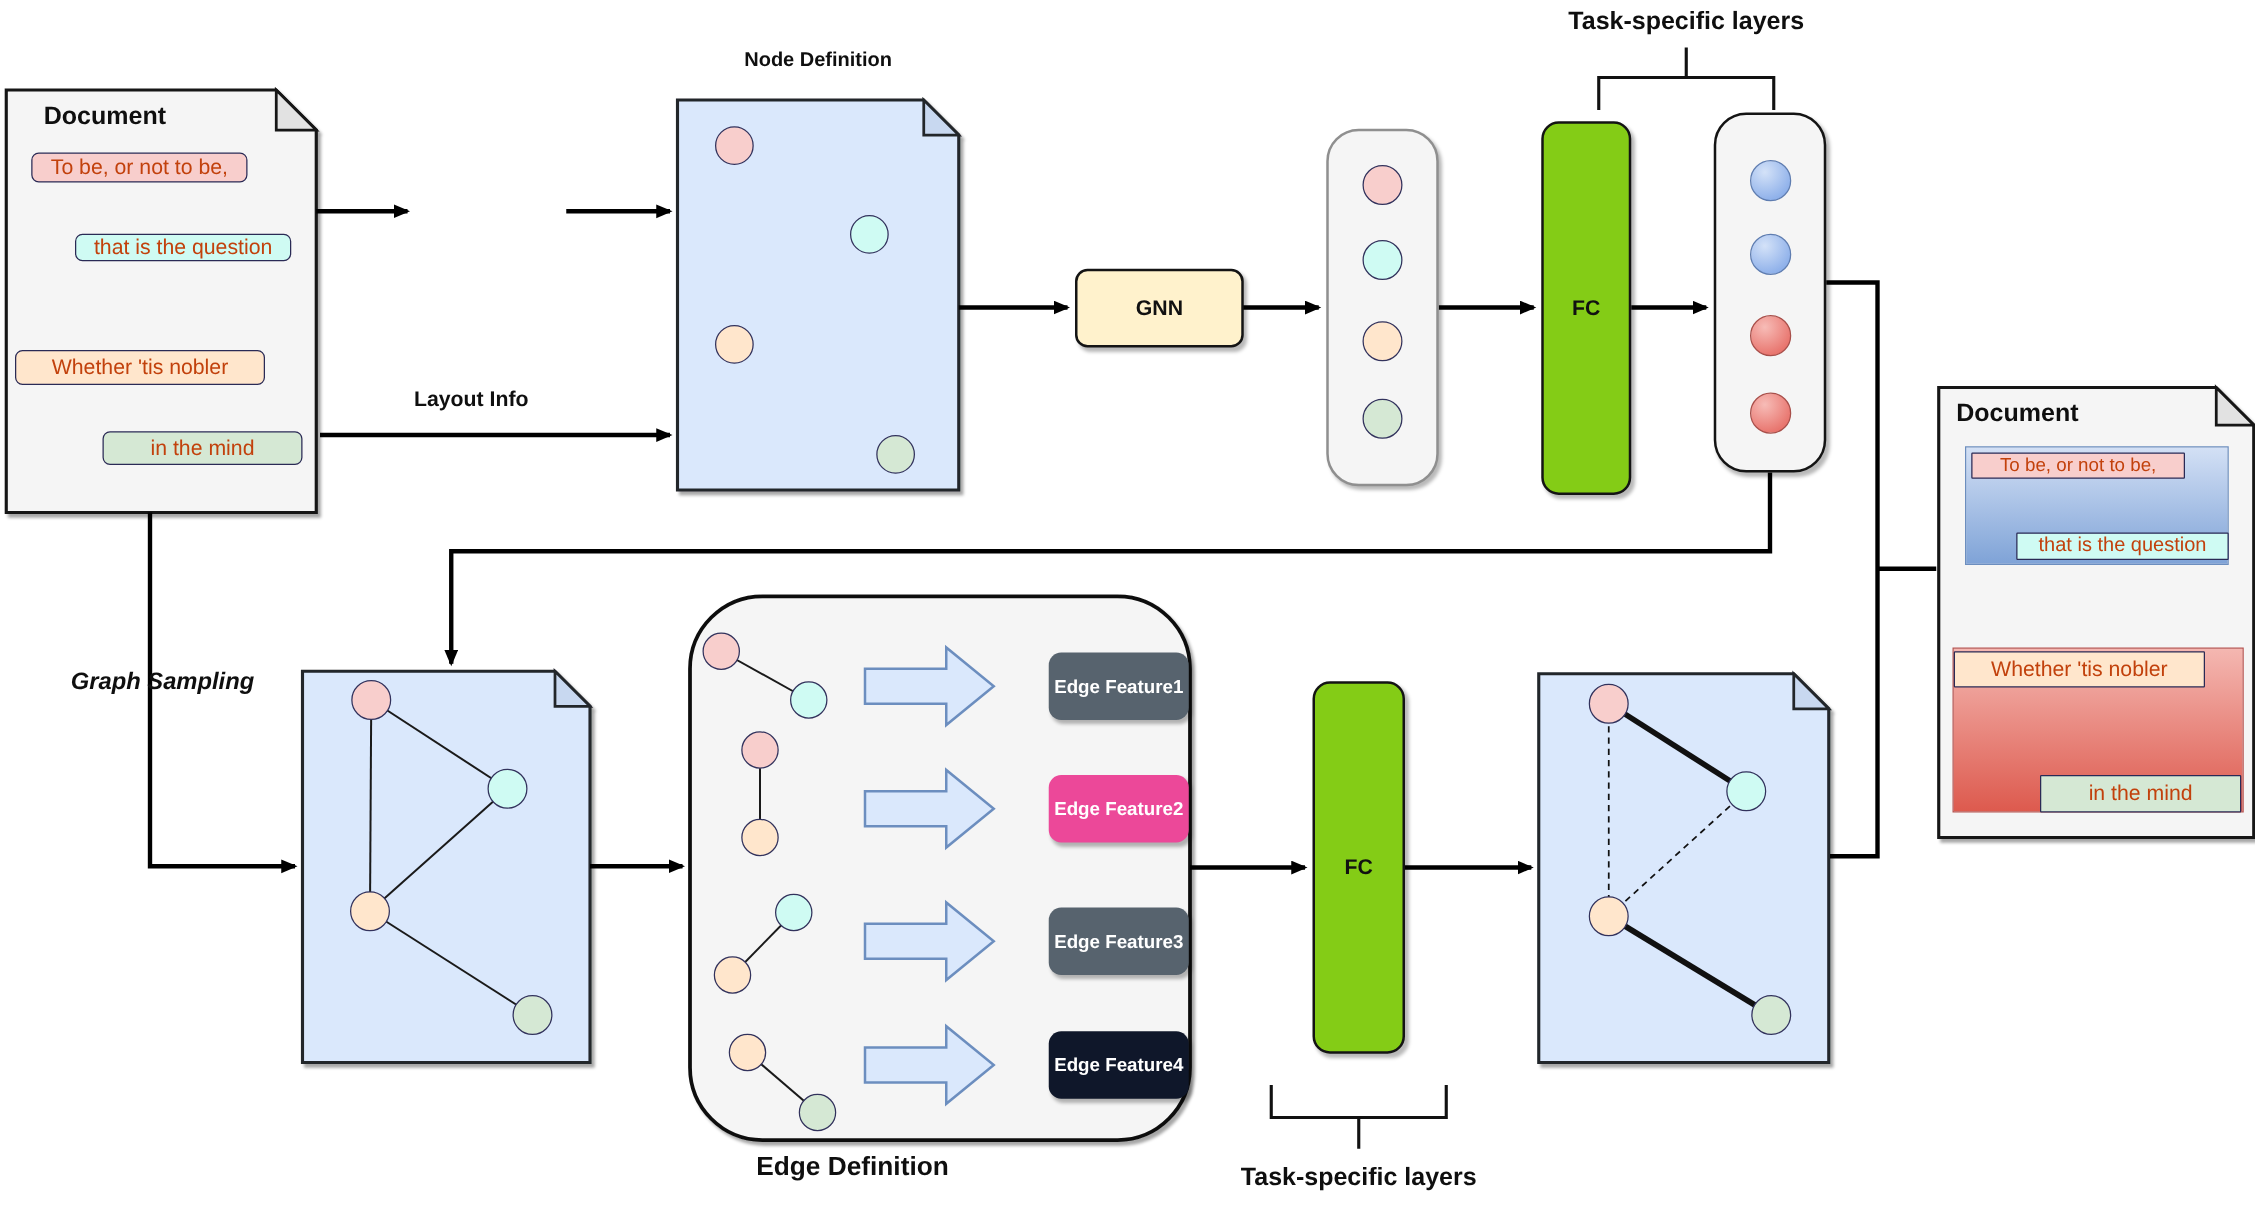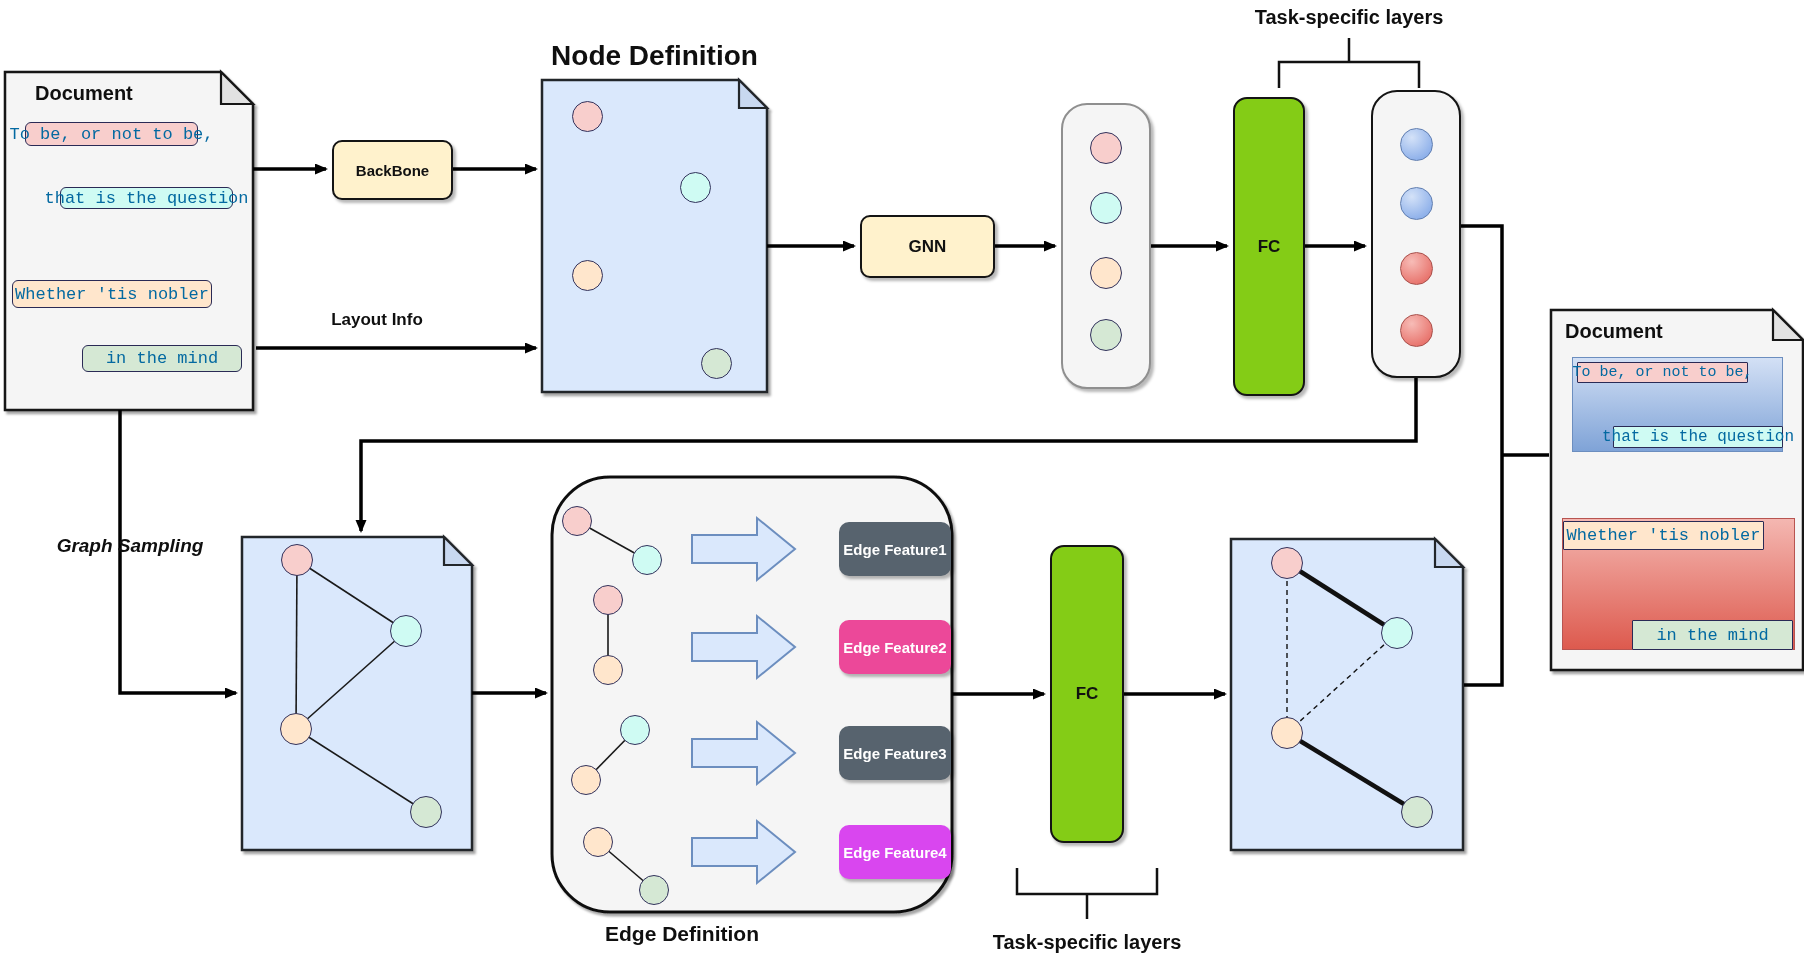--- a/index.html
+++ b/index.html
@@ -6,21 +6,21 @@
   #canvas {
     position:relative; width:1804px; height:967px; background:#ffffff;
     font-family:"Liberation Sans", sans-serif; overflow:hidden;
   }
   #wires { position:absolute; left:0; top:0; width:1804px; height:967px; }
 
   .label { position:absolute; font-weight:bold; color:#0f0f0f; text-align:center; }
 
   .pill {
     position:absolute; display:flex; align-items:center; justify-content:center;
-    font-family:Liberation Mono, monospace; color:#0369a1;
+    font-family:Liberation Sans, sans-serif; color:#c2410c;
     border:1.6px solid #2a2a55; border-radius:6px; box-sizing:border-box;
     white-space:nowrap;
   }
   .rect-pill { border-radius:1px; }
 
   .circle {
     position:absolute; border-radius:50%;
     border:1.6px solid #32325c; box-sizing:border-box;
   }
   .out-blue {
@@ -148,23 +148,22 @@
       <line x1="1087" y1="894" x2="1087" y2="919"></line>
     </g>
   </svg>
 
   <div class="label" style="left:35px; top:82px; width:140px; text-align:left; font-size:20px;">Document</div>
   <div class="pill" style="left: 25px; top: 122px; width: 173px; height: 24px; font-size: 17px; background: rgb(248, 206, 204);">To be, or not to be,</div>
   <div class="pill" style="left: 60px; top: 187px; width: 173px; height: 22px; font-size: 17px; background: rgb(207, 251, 243);">that is the question</div>
   <div class="pill" style="left: 12px; top: 280px; width: 200px; height: 28px; font-size: 17px; background: rgb(255, 230, 204);">Whether 'tis nobler</div>
   <div class="pill" style="left: 82px; top: 345px; width: 160px; height: 27px; font-size: 17px; background: rgb(213, 232, 212);">in the mind</div>
 
-  <div class="box yellow" style="left:332px; top:140px; width:121px; height:60px;">BackBone</div>
   <div class="label" style="left:307px; top:310px; width:140px; font-size:17px;">Layout Info</div>
-  <div class="label" style="left:542px; top:40px; width:225px; font-size:28px;">Node Definition</div>
+  <div class="label" style="left:542px; top:40px; width:225px; font-size:16px;">Node Definition</div>
   <div class="box yellow" style="left:860px; top:215px; width:135px; height:63px; font-size:17px;">GNN</div>
   <div class="box purple" style="left:1233px; top:97px; width:72px; height:299px;">FC</div>
   <div class="label" style="left:1239px; top:6px; width:220px; font-size:20px;">Task-specific layers</div>
 
   <div class="circle" style="left: 572px; top: 101px; width: 31px; height: 31px; background: rgb(248, 206, 204);"></div>
   <div class="circle" style="left: 680px; top: 172px; width: 31px; height: 31px; background: rgb(207, 251, 243);"></div>
   <div class="circle" style="left: 572px; top: 260px; width: 31px; height: 31px; background: rgb(255, 230, 204);"></div>
   <div class="circle" style="left: 701px; top: 348px; width: 31px; height: 31px; background: rgb(213, 232, 212);"></div>
 
   <div class="column col-gray-border" style="left:1061px; top:103px; width:90px; height:286px;"></div>
@@ -191,21 +190,21 @@
   <div class="circle" style="left: 593px; top: 585px; width: 30px; height: 30px; background: rgb(248, 206, 204);"></div>
   <div class="circle" style="left: 593px; top: 655px; width: 30px; height: 30px; background: rgb(255, 230, 204);"></div>
   <div class="circle" style="left: 620px; top: 715px; width: 30px; height: 30px; background: rgb(207, 251, 243);"></div>
   <div class="circle" style="left: 571px; top: 765px; width: 30px; height: 30px; background: rgb(255, 230, 204);"></div>
   <div class="circle" style="left: 583px; top: 827px; width: 30px; height: 30px; background: rgb(255, 230, 204);"></div>
   <div class="circle" style="left: 639px; top: 875px; width: 30px; height: 30px; background: rgb(213, 232, 212);"></div>
 
   <div class="ef" style="left: 803px; top: 522px; background: rgb(87, 99, 110);">Edge Feature1</div>
   <div class="ef" style="left: 803px; top: 620px; background: #ec4899;">Edge Feature2</div>
   <div class="ef" style="left: 803px; top: 726px; background: rgb(87, 99, 110);">Edge Feature3</div>
-  <div class="ef" style="left: 803px; top: 825px; background: #d946ef;">Edge Feature4</div>
+  <div class="ef" style="left: 803px; top: 825px; background: #0f172a;">Edge Feature4</div>
 
   <div class="label" style="left:572px; top:922px; width:220px; font-size:21px;">Edge Definition</div>
 
   <div class="box purple" style="left:1050px; top:545px; width:74px; height:298px;">FC</div>
   <div class="label" style="left:967px; top:931px; width:240px; font-size:20px;">Task-specific layers</div>
 
   <div class="circle" style="left: 1271px; top: 547px; width: 32px; height: 32px; background: rgb(248, 206, 204);"></div>
   <div class="circle" style="left: 1381px; top: 617px; width: 32px; height: 32px; background: rgb(207, 251, 243);"></div>
   <div class="circle" style="left: 1271px; top: 717px; width: 32px; height: 32px; background: rgb(255, 230, 204);"></div>
   <div class="circle" style="left: 1401px; top: 796px; width: 32px; height: 32px; background: rgb(213, 232, 212);"></div>

